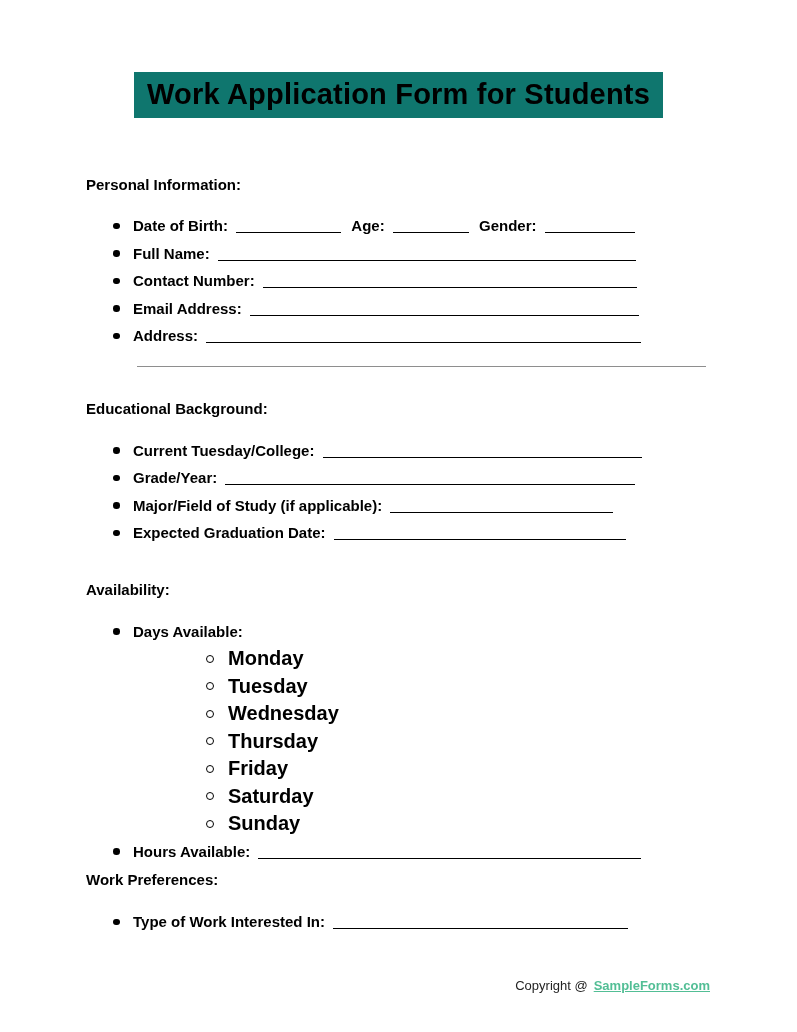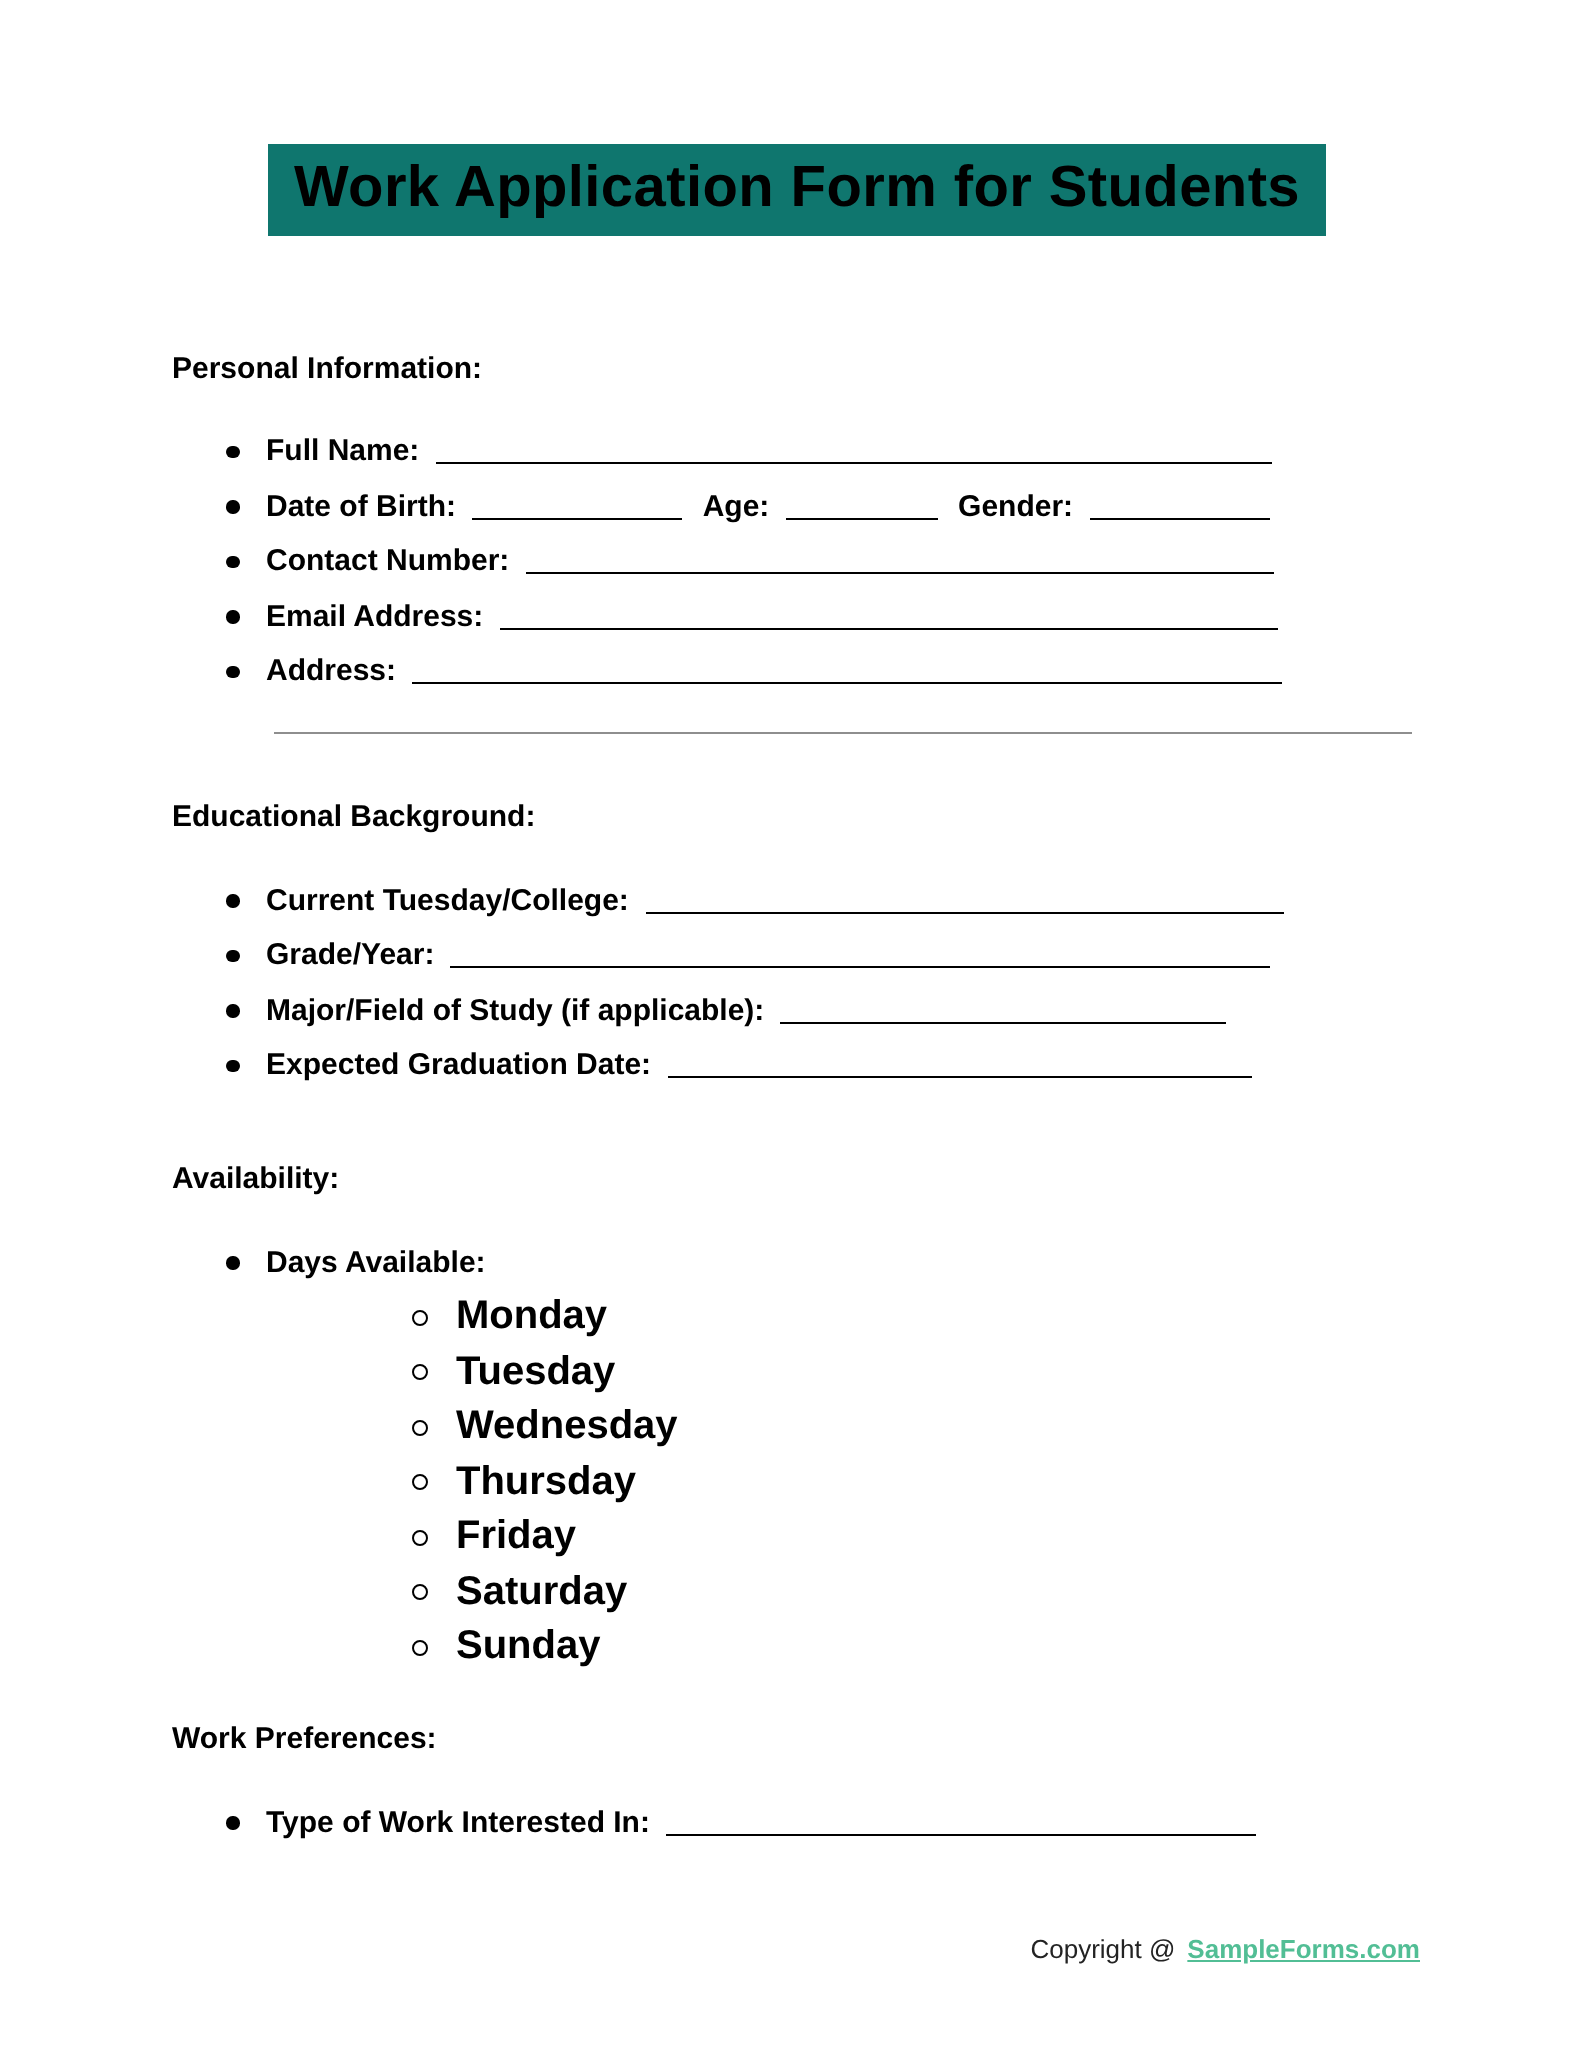--- a/index.html
+++ b/index.html
@@ -14,21 +14,21 @@
 
   
   h1.title { margin: 72px 0 0; text-align: center; font-size: 29px; font-weight: bold; letter-spacing: 0.2px; }
   .highlight { display: inline-block; background: #0f766e; padding: 6px 13px 7px; }
 
   
   h2.sec { font-size: 15px; font-weight: bold; margin: 0; line-height: 17px; }
   #sec-personal h2 { margin-top: 58px; }
   #sec-education h2 { margin-top: 33px; }
   #sec-availability h2 { margin-top: 34px; }
-  #sec-work h2 { margin-top: 23px; }
+  #sec-work h2 { margin-top: 6px; }
 
   
   ul.fields { list-style: none; margin: 19px 0 0; padding: 0; }
   #sec-education ul.fields, #sec-availability ul.fields, #sec-work ul.fields { margin-top: 20px; }
   ul.fields > li { position: relative; padding-left: 47px; line-height: 27.5px; font-size: 15px; font-weight: bold; }
   .dot { position: absolute; left: 27px; top: 10.5px; width: 6.5px; height: 6.5px; background: #000; border-radius: 50%; }
   ul.sub { list-style: none; margin: 0; padding: 0; }
   ul.sub > li { position: relative; padding-left: 95px; line-height: 27.5px; font-size: 20px; font-weight: bold; }
   ul.sub > li .circ { position: absolute; left: 73px; top: 9.5px; width: 6px; height: 6px; border: 1.5px solid #000; border-radius: 50%; background: transparent; }
 
@@ -63,31 +63,31 @@
 
   <h1 class="title">
     <span class="highlight">Work Application Form for Students</span>
   </h1>
 
   <section id="sec-personal">
     <h2 class="sec">Personal Information:</h2>
     <ul class="fields">
       <li>
         <span class="dot"></span>
-        <span>Full Name:</span>
-        <span class="fill w-fullname"></span>
-      </li>
-      <li>
-        <span class="dot"></span>
         <span>Date of Birth:</span>
         <span class="fill w-dob"></span>
         <span style="margin-left:6px;">Age:</span>
         <span class="fill w-age"></span>
         <span style="margin-left:6px;">Gender:</span>
         <span class="fill w-gender"></span>
+      </li>
+      <li>
+        <span class="dot"></span>
+        <span>Full Name:</span>
+        <span class="fill w-fullname"></span>
       </li>
       <li>
         <span class="dot"></span>
         <span>Contact Number:</span>
         <span class="fill w-contact"></span>
       </li>
       <li>
         <span class="dot"></span>
         <span>Email Address:</span>
         <span class="fill w-email"></span>
@@ -136,20 +136,25 @@
         <ul class="sub">
           <li><span class="circ"></span><span>Monday</span></li>
           <li><span class="circ"></span><span>Tuesday</span></li>
           <li><span class="circ"></span><span>Wednesday</span></li>
           <li><span class="circ"></span><span>Thursday</span></li>
           <li><span class="circ"></span><span>Friday</span></li>
           <li><span class="circ"></span><span>Saturday</span></li>
           <li><span class="circ"></span><span>Sunday</span></li>
         </ul>
       </li>
+      <li>
+        <span class="dot"></span>
+        <span>Hours Available:</span>
+        <span class="fill w-hours"></span>
+      </li>
     </ul>
   </section>
 
   <section id="sec-work">
     <h2 class="sec">Work Preferences:</h2>
     <ul class="fields">
       <li>
         <span class="dot"></span>
         <span>Type of Work Interested In:</span>
         <span class="fill w-type"></span>

